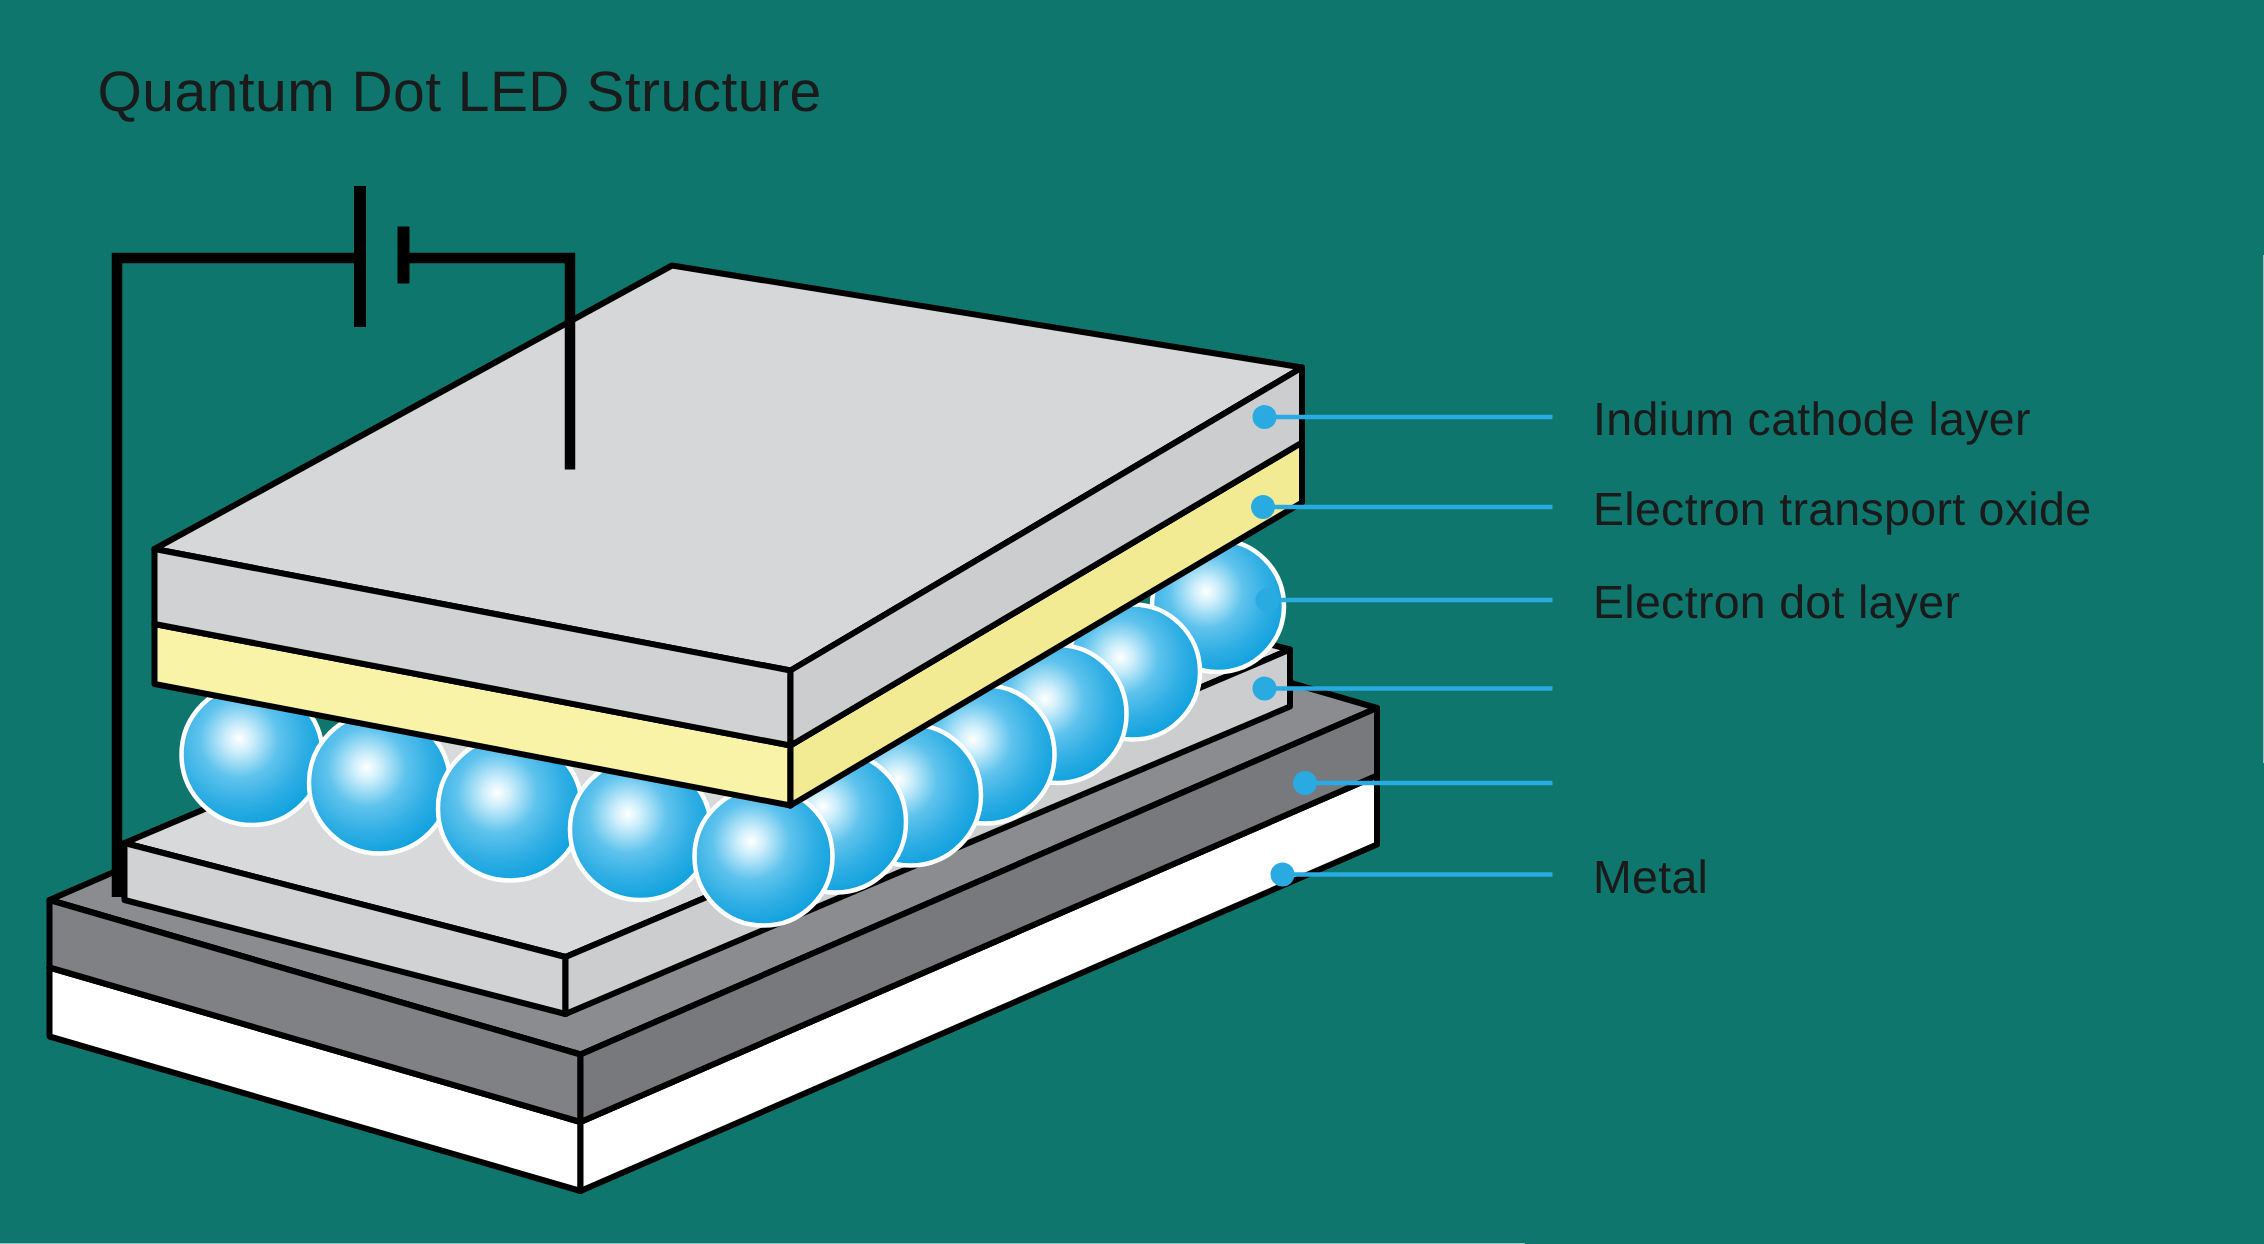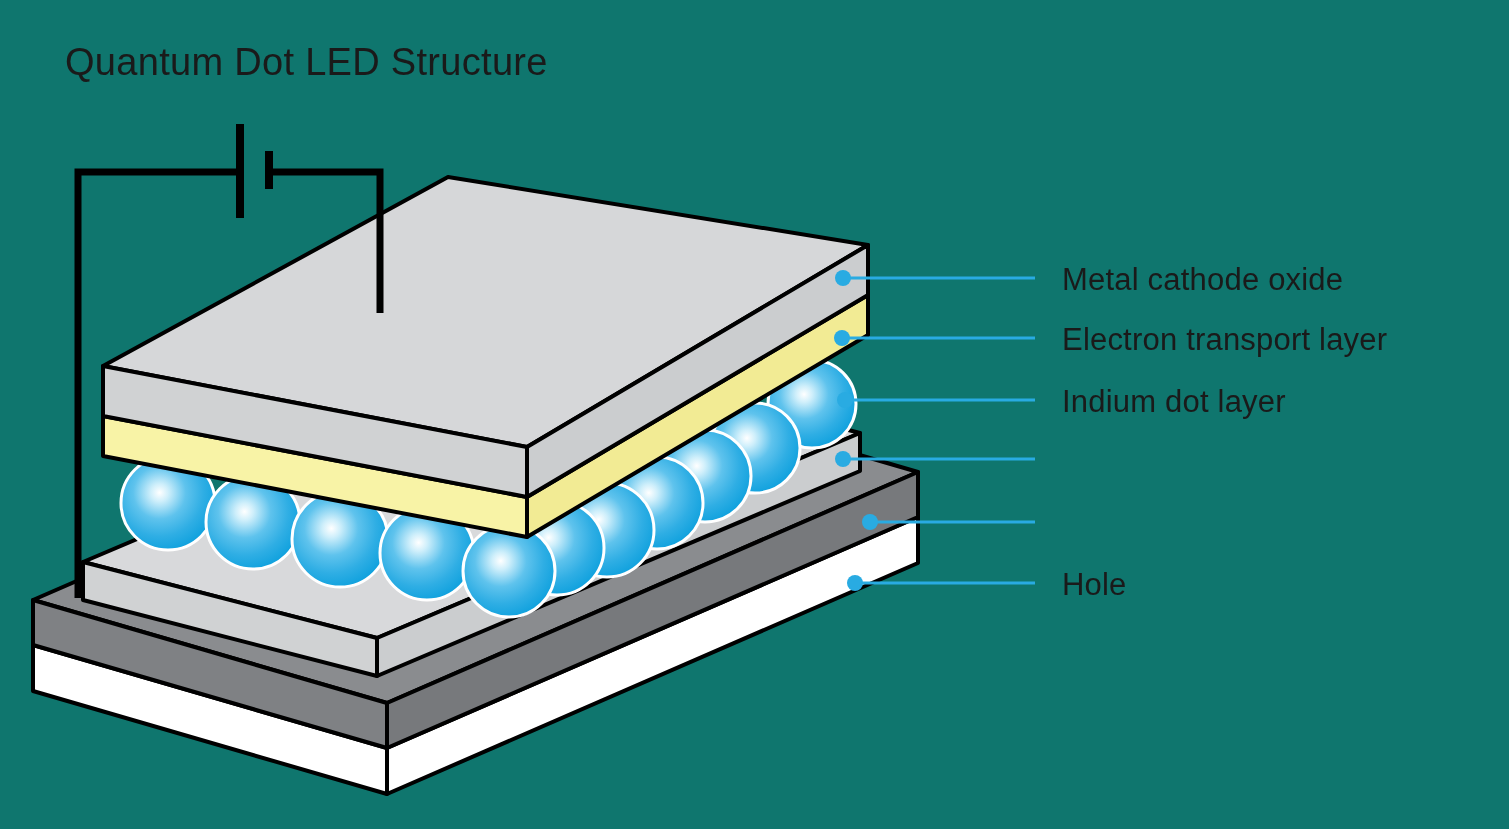--- a/index.html
+++ b/index.html
@@ -119,18 +119,18 @@
         <line class="leader" x1="870" y1="522" x2="1035" y2="522"></line>
         <circle class="leader-dot" cx="870" cy="522" r="8"></circle>
       </g>
       <g>
         <line class="leader" x1="855" y1="583" x2="1035" y2="583"></line>
         <circle class="leader-dot" cx="855" cy="583" r="8"></circle>
       </g>
     </g>
   </svg>
 
-  <div class="layer-label" style="top:280px">Metal cathode oxide</div>
-  <div class="layer-label" style="top:340px">Electron transport layer</div>
-  <div class="layer-label" style="top:402px">Indium dot layer</div>
-  <div class="layer-label" style="top:585px">Hole</div>
+  <div class="layer-label" style="top:280px">Indium cathode layer</div>
+  <div class="layer-label" style="top:340px">Electron transport oxide</div>
+  <div class="layer-label" style="top:402px">Electron dot layer</div>
+  <div class="layer-label" style="top:585px">Metal</div>
 
 </div>
 
 </body></html>

